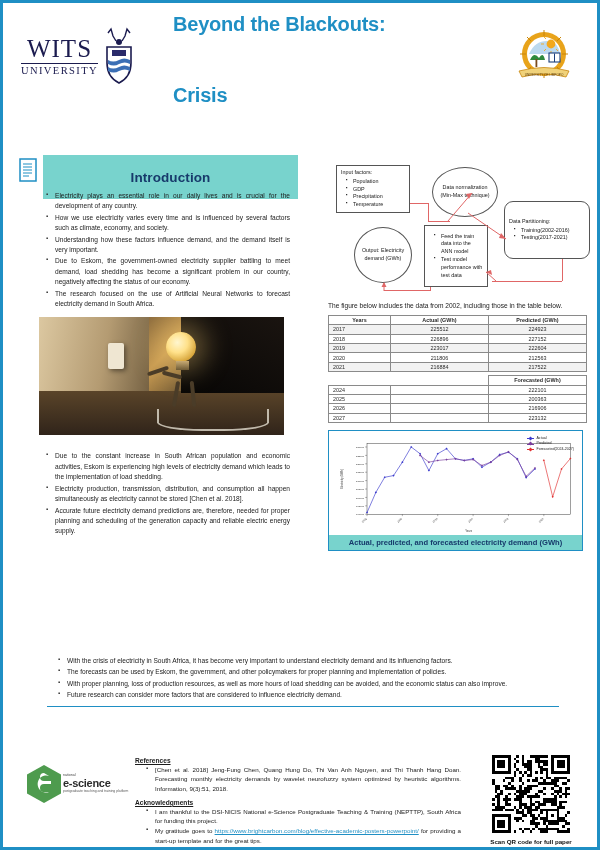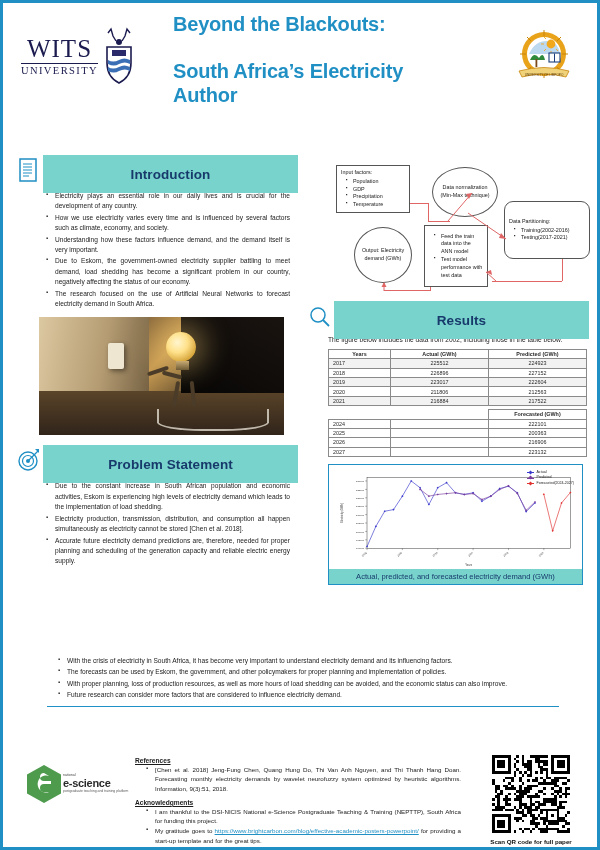--- a/index.html
+++ b/index.html
@@ -59,21 +59,21 @@
 
   
   .cols { position: relative; padding: 0 12px; }
   .col-left  { position: absolute; left: 14px;  top: 0; width: 281px; }
   .col-right { position: absolute; left: 305px; top: 0; width: 281px; }
 
   
   .sec { position: relative; margin-bottom: 6px; }
   .sec-head { position: relative; height: 30px; margin-left: 26px; }
   .sec-bar {
-    background: #78d3cd; height: 38px;
+    background: #78d3cd; height: 44px;
     display: flex; align-items: center; justify-content: center; text-align: right;
   }
   .sec-bar span {
     font-size: 13.5px; font-weight: bold; color: #173a6b; letter-spacing: 0.1px;
   }
   .sec-icon {
     position: absolute; left: -26px; top: 2px; width: 24px; height: 26px;
     color: #1f8fc4;
   }
   .sec-body {
@@ -169,21 +169,21 @@
   table.results tr.spacer td { border: none; height: 4px; }
   table.results td.blank { border-left: 0.7px solid #8a8a8a; border-right: 0.7px solid #8a8a8a; }
   table.results tr.stripe td { background: #f2f2f2; }
 
   
   .chart-wrap {
     margin: 7px 6px 0 20px; border: 1.6px solid #1f8fc4; background: #fff;
   }
   .chart-plot { position: relative; height: 104px; padding: 6px 6px 0 6px; }
   .chart-caption {
-    background: #78d3cd; color: #173a6b; font-size: 7.6px; font-weight: normal;
+    background: #78d3cd; color: #173a6b; font-size: 7.6px; font-weight: bold;
     text-align: center; padding: 3px 0;
   }
   .legend {
     position: absolute; right: 8px; top: 5px; font-size: 3.6px; line-height: 1.5;
     color: #222;
   }
   .legend div { display: flex; align-items: center; gap: 2px; white-space: nowrap; }
   .legend i { width: 7px; height: 1.2px; display: inline-block; position: relative; }
   .legend i::after {
     content:""; position: absolute; left: 2px; top: -1.4px;
@@ -242,22 +242,22 @@
         <rect x="10" y="23" width="14" height="6" fill="#2a2a6a"></rect>
         <path d="M6 33 q5 3 11 0 q5 -3 11 0 v4 q-5 -3 -11 0 q-5 3 -11 0 z" fill="#3b6fb5"></path>
         <path d="M6 40 q5 3 11 0 q5 -3 11 0 v4 q-5 -3 -11 0 q-5 3 -11 0 z" fill="#3b6fb5"></path>
       </svg>
     </div>
 
     <div class="title-block">
       <h1>
         <span>Beyond the Blackouts:</span><br>
         <br>
-        <span>South Africa’s Electricity</span><br>
-        <span>Author</span>
+        <br>
+        <span>Crisis</span>
       </h1>
     </div>
 
     <svg class="logo-limpopo" viewBox="0 0 62 62">
       <circle cx="31" cy="27" r="22" fill="#e8a31a"></circle>
       <g stroke="#c8860d" stroke-width="1">
         <path d="M31 3 v6 M31 45 v6 M7 27 h6 M49 27 h6 M14 10 l4 4 M44 40 l4 4 M48 10 l-4 4 M18 40 l-4 4"></path>
       </g>
       <circle cx="31" cy="27" r="17" fill="#fff"></circle>
       <path d="M16 27 q6 -14 20 -13 q9 1 11 13 z" fill="#bcd9ef"></path>
@@ -308,32 +308,20 @@
         <div class="bulb"></div>
         <div class="bulb-neck"></div>
         <div class="arm1"></div>
         <div class="arm2"></div>
         <div class="leg1"></div>
         <div class="leg2"></div>
         <div class="cord"></div>
       </div>
 
       <div class="sec" style="margin-top:10px;">
-        <div class="sec-head">
-          <svg class="sec-icon" viewBox="0 0 24 26">
-            <circle cx="11" cy="14" r="9" fill="none" stroke="#1f8fc4" stroke-width="1.4"></circle>
-            <circle cx="11" cy="14" r="5.5" fill="none" stroke="#1f8fc4" stroke-width="1.2"></circle>
-            <circle cx="11" cy="14" r="2" fill="#1f8fc4"></circle>
-            <path d="M11 14 L21 4" stroke="#1f8fc4" stroke-width="1.3"></path>
-            <path d="M18 2 l4 0 l0 4 z" fill="#1f8fc4"></path>
-          </svg>
-          <div class="sec-bar">
-              <span>Problem Statement</span>
-            </div>
-        </div>
         <div class="sec-body">
           <ul class="bullets">
             <li>Due to the constant increase in South African population and economic activities, Eskom is experiencing high levels of electricity demand which leads to the implementation of load shedding.</li>
             <li>Electricity production, transmission, distribution, and consumption all happen simultaneously as electricity cannot be stored [Chen et al. 2018].</li>
             <li>Accurate future electricity demand predictions are, therefore, needed for proper planning and scheduling of the generation capacity and reliable electric energy supply.</li>
           </ul>
         </div>
       </div>
     </div>
 
@@ -396,29 +384,20 @@
           <div class="fline h" style="left:56px; top:131px; width:46px;"></div>
           <div class="fline v" style="left:102px; top:128px; height:4px;"></div>
           <svg style="position:absolute; left:50px; top:120px; width:12px; height:14px;">
             <path d="M6 12 L6 4" stroke="#e06666" stroke-width="1" fill="none"></path>
             <path d="M6 3 l-2.5 5 l5 0 z" fill="#e06666"></path>
           </svg>
         </div>
       </div>
 
       <div class="sec" style="margin-top:2px;">
-        <div class="sec-head">
-          <svg class="sec-icon" viewBox="0 0 24 26">
-            <circle cx="10" cy="12" r="7" fill="none" stroke="#1f8fc4" stroke-width="1.5"></circle>
-            <path d="M15 17 L21 23" stroke="#1f8fc4" stroke-width="1.8"></path>
-          </svg>
-          <div class="sec-bar">
-              <span>Results</span>
-            </div>
-        </div>
 
         <div class="res-note">The figure below includes the data from 2002, including those in the table below.</div>
 
         <table class="results">
           <thead>
             <tr>
               <th style="width:24%">Years</th>
               <th style="width:38%">Actual (GWh)</th>
               <th style="width:38%">Predicted (GWh)</th>
             </tr>

